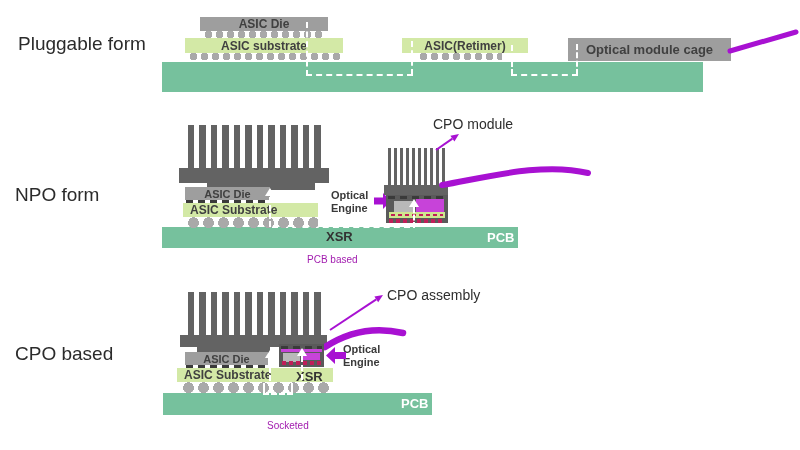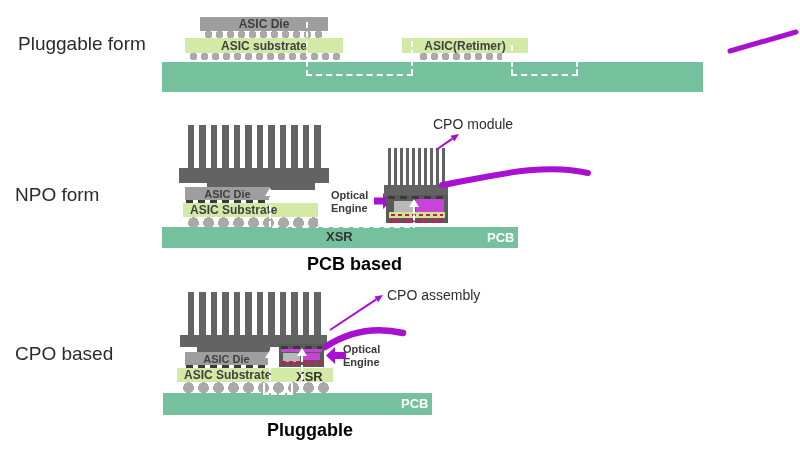--- a/index.html
+++ b/index.html
@@ -24,21 +24,21 @@
   .fins.small{background-image:repeating-linear-gradient(90deg,var(--heatsink-gray) 0 3.5px,transparent 3.5px 6px);}
   .bumps{position:absolute;background-image:radial-gradient(circle 4px at 5.5px 4.5px,var(--bump-gray) 98%,transparent 100%);
          background-size:11px 10px;background-repeat:repeat-x;}
   .bumps.big{background-image:radial-gradient(circle 5.5px at 7.5px 5.8px,var(--bump-gray) 98%,transparent 100%);
              background-size:15px 12px;}
   .dash-v{position:absolute;border-left:2px dashed #fff;width:0;}
   .dash-h{position:absolute;border-top:2px dashed #fff;height:0;}
   .tim{position:absolute;height:3px;background-image:repeating-linear-gradient(90deg,#3a3a3a 0 7px,transparent 7px 12px);}
   .crim{position:absolute;height:4px;background-image:repeating-linear-gradient(90deg,var(--crimson) 0 4px,transparent 4px 7px);}
   .wu{position:absolute;width:0;height:0;border-left:5px solid transparent;border-right:5px solid transparent;border-bottom:8px solid #fff;}
-  .caption{position:absolute;font-size:18px;font-weight:700;color:#000000;}
+  .caption{position:absolute;font-size:10px;font-weight:400;color:#a21caf;}
   .note{position:absolute;font-size:14px;font-weight:400;color:#2e2e2e;white-space:nowrap;}
   .oe{position:absolute;font-size:11px;font-weight:bold;line-height:1.2;width:52px;color:#3a3a3a;}
   .pcbtxt{position:absolute;font-weight:bold;font-size:13px;color:#fff;}
   .xsrtxt{position:absolute;font-weight:bold;font-size:13px;color:#333;}
   .module{position:absolute;background:var(--frame-gray);}
   svg{position:absolute;overflow:visible;}
 </style>
 </head>
 <body>
 
@@ -49,20 +49,21 @@
   <div class="abs green" style="left:162px;top:62px;width:541px;height:30px;"></div>
 
   <div class="bar gray" style="left:200px;top:17px;width:128px;height:14px;">ASIC Die</div>
   <div class="bumps" style="left:203px;top:30px;width:122px;height:9px;"></div>
   <div class="bar lgreen" style="left:185px;top:38px;width:158px;height:15px;">ASIC substrate</div>
   <div class="bumps" style="left:188px;top:52px;width:152px;height:10px;"></div>
 
   <div class="bar lgreen" style="left:402px;top:38px;width:126px;height:15px;">ASIC(Retimer)</div>
   <div class="bumps" style="left:418px;top:52px;width:84px;height:10px;"></div>
 
+  <div class="bar gray" style="left:568px;top:38px;width:163px;height:23px;font-size:13px;">Optical module cage</div>
 
   <svg style="left:725px;top:20px;" width="75" height="35">
     <path d="M5,31 L71,12" style="stroke:var(--fiber-purple);" stroke-width="5" stroke-linecap="round" fill="none"></path>
   </svg>
 
   <div class="dash-v" style="left:306px;top:22px;height:54px;"></div>
   <div class="dash-h" style="left:306px;top:74px;width:107px;"></div>
   <div class="dash-v" style="left:411px;top:41px;height:34px;"></div>
   <div class="dash-v" style="left:511px;top:45px;height:30px;"></div>
   <div class="dash-h" style="left:511px;top:74px;width:67px;"></div>
@@ -158,15 +159,15 @@
   <svg style="left:326px;top:347px;" width="20" height="17">
     <polygon points="20,5 9,5 9,0 0,8.5 9,17 9,12 20,12" style="fill:var(--fiber-purple);"></polygon>
   </svg>
 
   <div class="note" style="left:387px;top:287px;">CPO assembly</div>
   <svg style="left:324px;top:288px;" width="66" height="48">
     <path d="M6,42 L52.3,11.4" style="stroke:var(--fiber-purple);" stroke-width="2" fill="none"></path>
     <polygon points="59,7 54.2,14.3 50.4,8.5" style="fill:var(--fiber-purple);"></polygon>
   </svg>
 
-  <div class="caption" style="left:267px;top:420px;">Pluggable</div>
+  <div class="caption" style="left:267px;top:420px;">Socketed</div>
 
 </div>
 
 </body></html>

